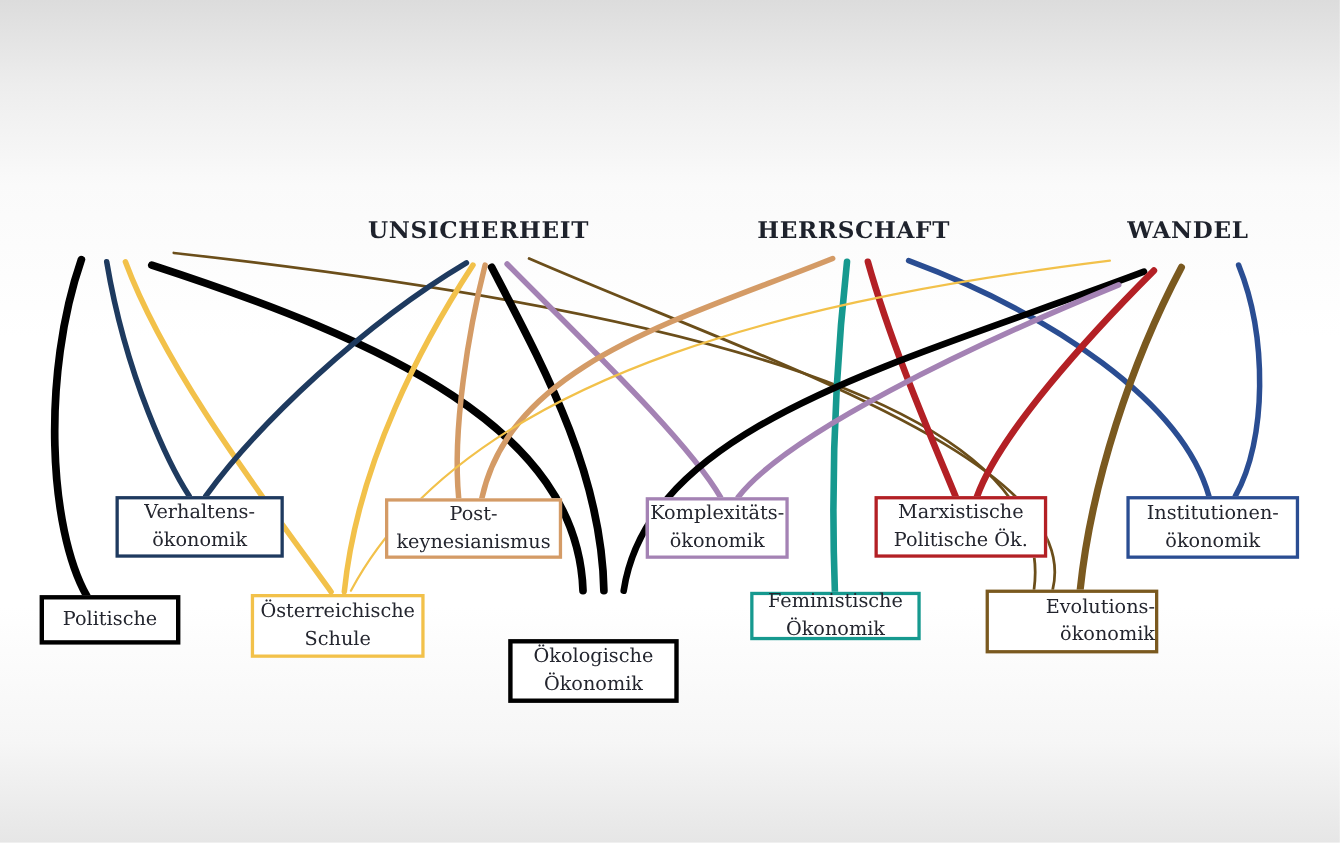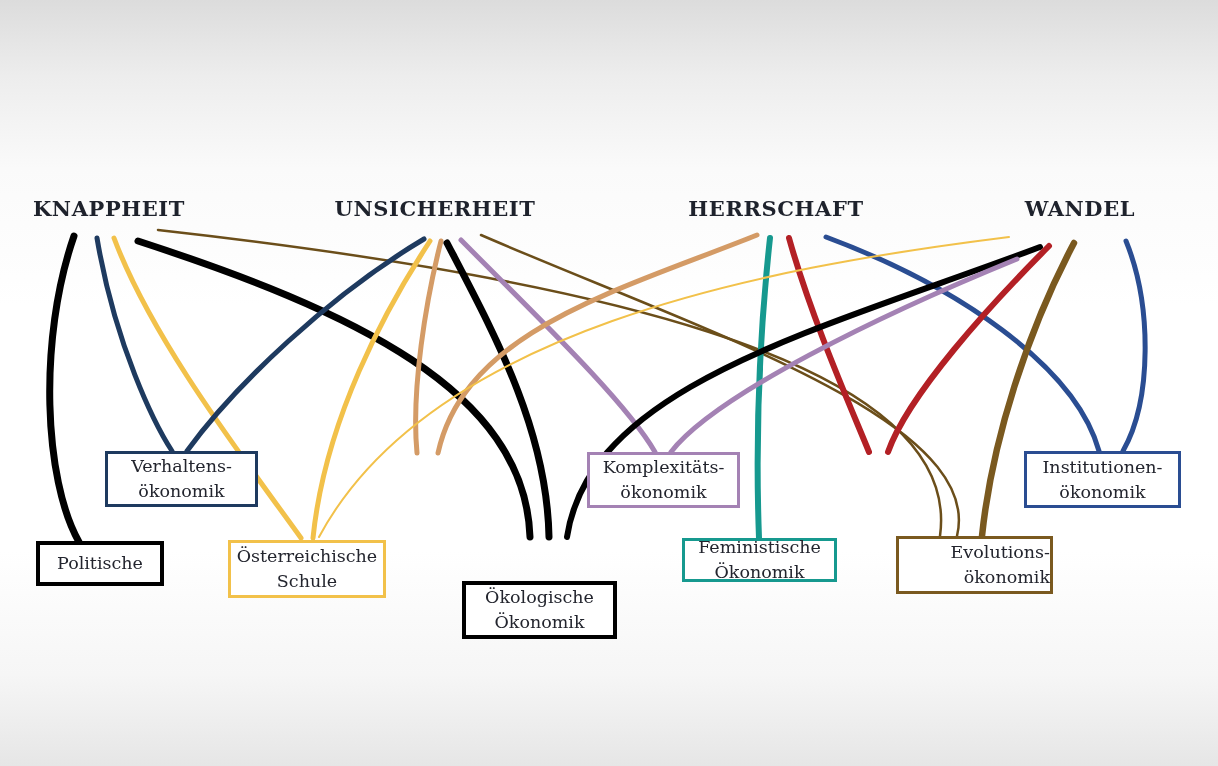--- a/index.html
+++ b/index.html
@@ -54,37 +54,44 @@
       <div class="school-line">Politische</div>
     </div>
     <div class="school-box" style="left: 105px; top: 451px; width: 153px; height: 56px; border-color: rgb(30, 58, 95); border-width: 3px;">
       <div class="school-line">Verhaltens-</div>
       <div class="school-line">ökonomik</div>
     </div>
     <div class="school-box" style="left: 228px; top: 540px; width: 158px; height: 58px; border-color: rgb(242, 193, 74); border-width: 3px;">
       <div class="school-line">Österreichische</div>
       <div class="school-line">Schule</div>
     </div>
+    <div class="school-box" style="left: 350px; top: 453px; width: 161px; height: 55px; border-color: rgb(212, 155, 102); border-width: 3px;">
+      <div class="school-line">Post-</div>
+      <div class="school-line">keynesianismus</div>
+    </div>
     <div class="school-box" style="left: 462px; top: 537px; width: 155px; height: 58px; border-color: rgb(0, 0, 0); border-width: 4px; margin-top: 44px;">
       <div class="school-line">Ökologische</div>
       <div class="school-line">Ökonomik</div>
     </div>
-    <div class="school-box" style="left: 587px; top: 452px; width: 153px; height: 56px; border-color: rgb(164, 130, 180); border-width: 3px;">
+    <div class="school-box" style="left: 587px; top: 452px; width: 130px; height: 56px; border-color: rgb(164, 130, 180); border-width: 3px;">
       <div class="school-line">Komplexitäts-</div>
       <div class="school-line">ökonomik</div>
     </div>
     <div class="school-box" style="left: 682px; top: 538px; width: 155px; height: 44px; border-color: rgb(22, 153, 143); border-width: 3px;">
       <div class="school-line">Feministische</div>
       <div class="school-line">Ökonomik</div>
+    </div>
+    <div class="school-box" style="left: 795px; top: 451px; width: 157px; height: 56px; border-color: rgb(179, 32, 37); border-width: 3px;">
+      <div class="school-line">Marxistische</div>
+      <div class="school-line">Politische Ök.</div>
     </div>
     <div class="school-box" style="left: 896px; top: 536px; width: 157px; height: 58px; border-color: rgb(122, 89, 31); border-width: 3px; align-items: flex-end;">
       <div class="school-line">Evolutions-</div>
       <div class="school-line">ökonomik</div>
     </div>
     <div class="school-box" style="left: 1024px; top: 451px; width: 157px; height: 57px; border-color: rgb(42, 77, 146); border-width: 3px;">
       <div class="school-line">Institutionen-</div>
       <div class="school-line">ökonomik</div>
     </div>
-    <div class="theme-label" style="left: 109px; top: 196px;">KNAPPHEIT</div>
     <div class="theme-label" style="left: 435px; top: 196px;">UNSICHERHEIT</div>
     <div class="theme-label" style="left: 776px; top: 196px;">HERRSCHAFT</div>
     <div class="theme-label" style="left: 1080px; top: 196px;">WANDEL</div>
   </div>
 
 </body></html>

